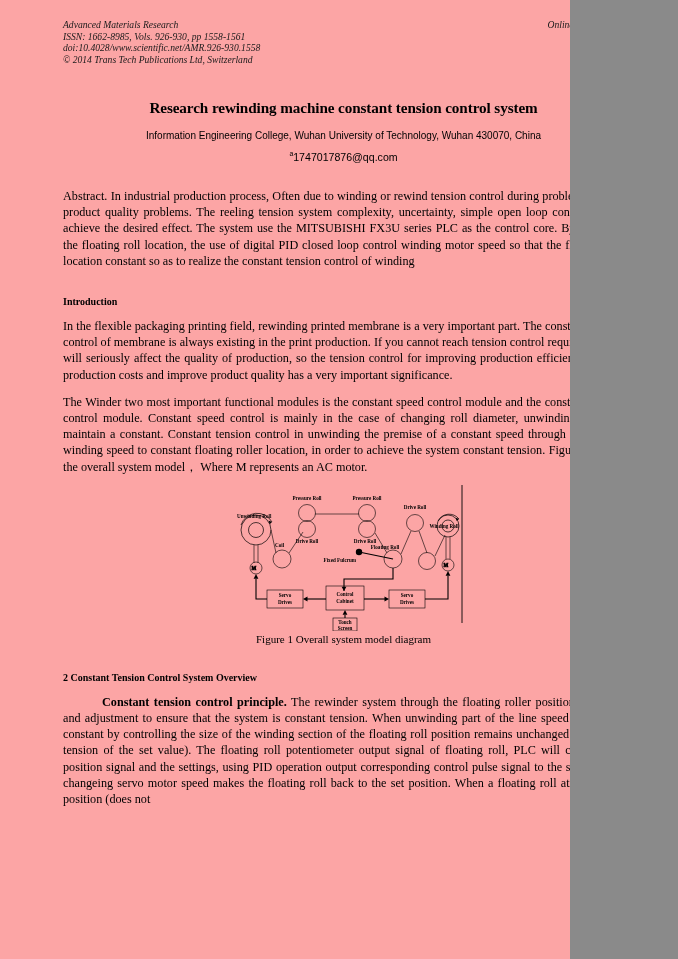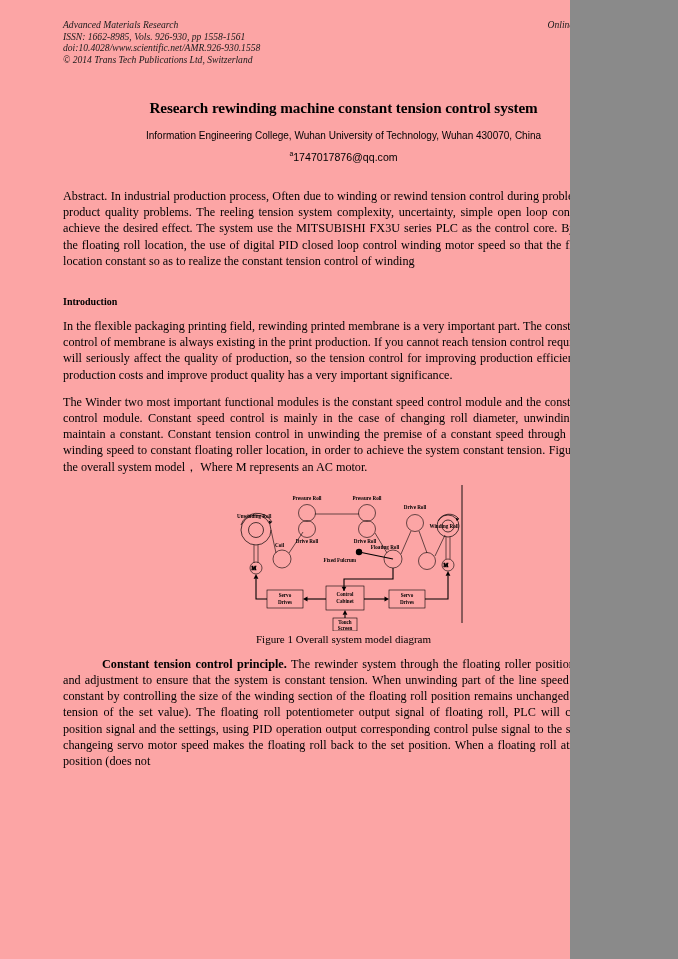--- a/index.html
+++ b/index.html
@@ -281,16 +281,17 @@
         <text class="blabel" x="126" y="113" text-anchor="middle">Control</text>
         <text class="blabel" x="126" y="120" text-anchor="middle">Cabinet</text>
         <text class="blabel" x="188" y="114" text-anchor="middle">Servo</text>
         <text class="blabel" x="188" y="121" text-anchor="middle">Drives</text>
         <text class="blabel" x="126" y="141" text-anchor="middle">Touch</text>
         <text class="blabel" x="126" y="147" text-anchor="middle">Screen</text>
       </svg>
       <div class="figure-caption">Figure 1  Overall system model diagram</div>
     </div>
 
+    <h2 class="section">2 Constant Tension Control System Overview</h2>
     <p class="body indent"><b>Constant tension control principle.</b><span> The rewinder system through the floating roller position detection and adjustment to ensure that the system is constant tension. When unwinding part of the line speed to achieve constant by controlling the size of the winding section of the floating roll position remains unchanged (the initial tension of the set value). The floating roll potentiometer output signal of floating roll, PLC will contrast the position signal and the settings, using PID operation output corresponding control pulse signal to the servo drive, changeing servo motor speed makes the floating roll back to the set position. When a floating roll at a constant position (does not</span></p>
 
   </div>
 </div>
 
 </body></html>

